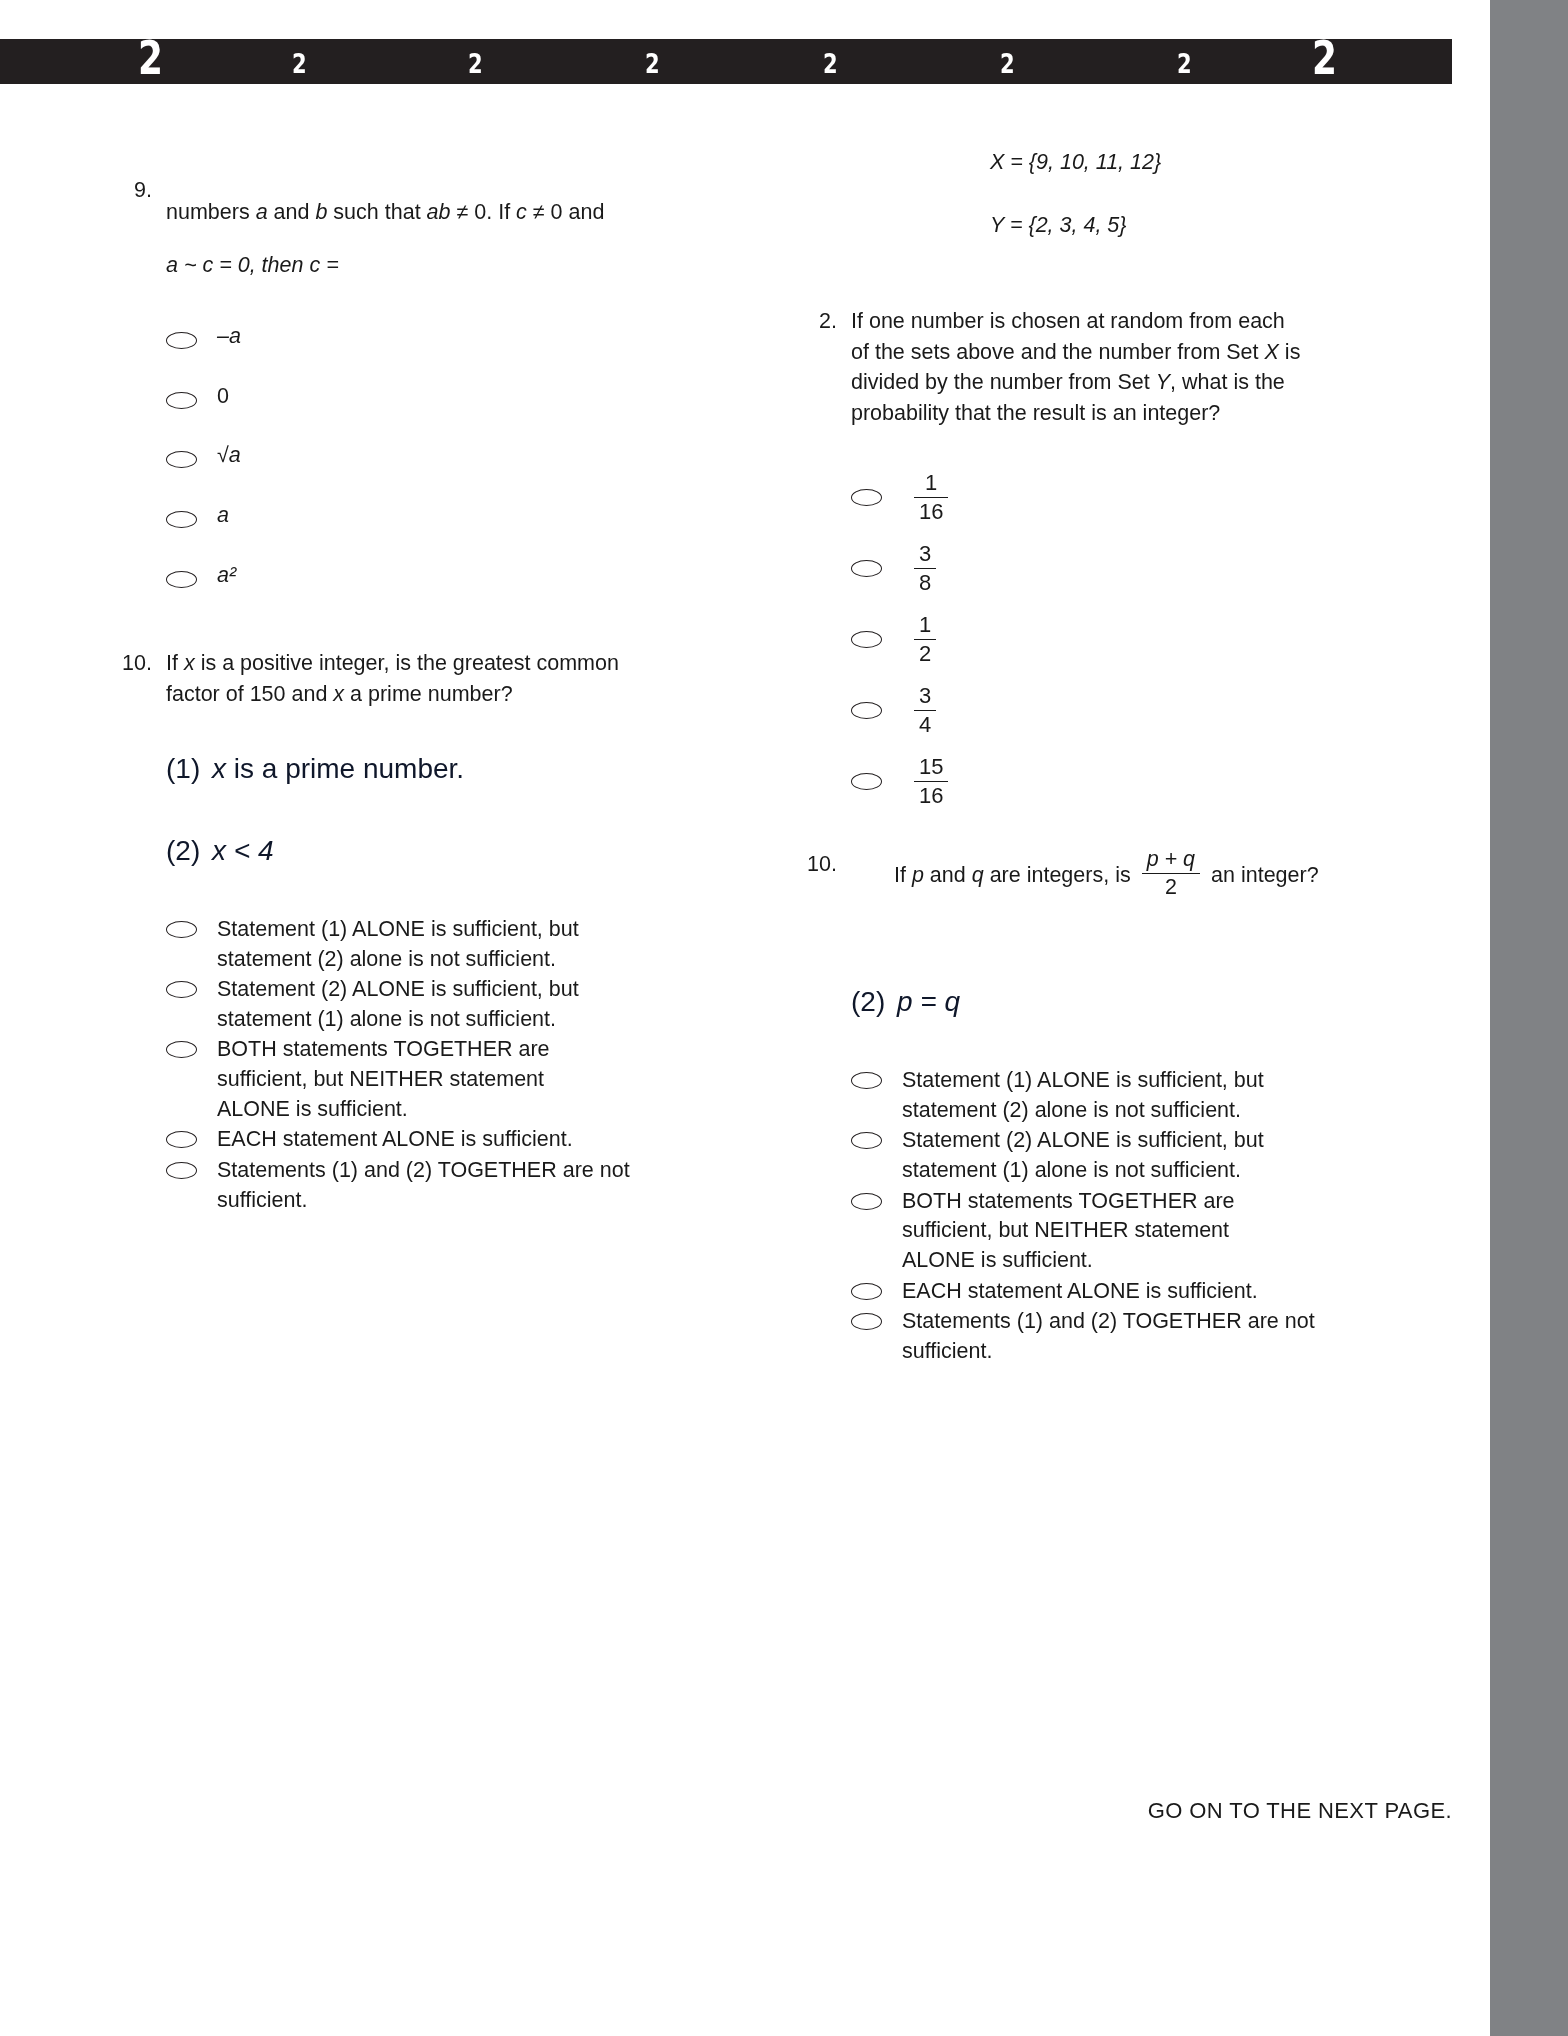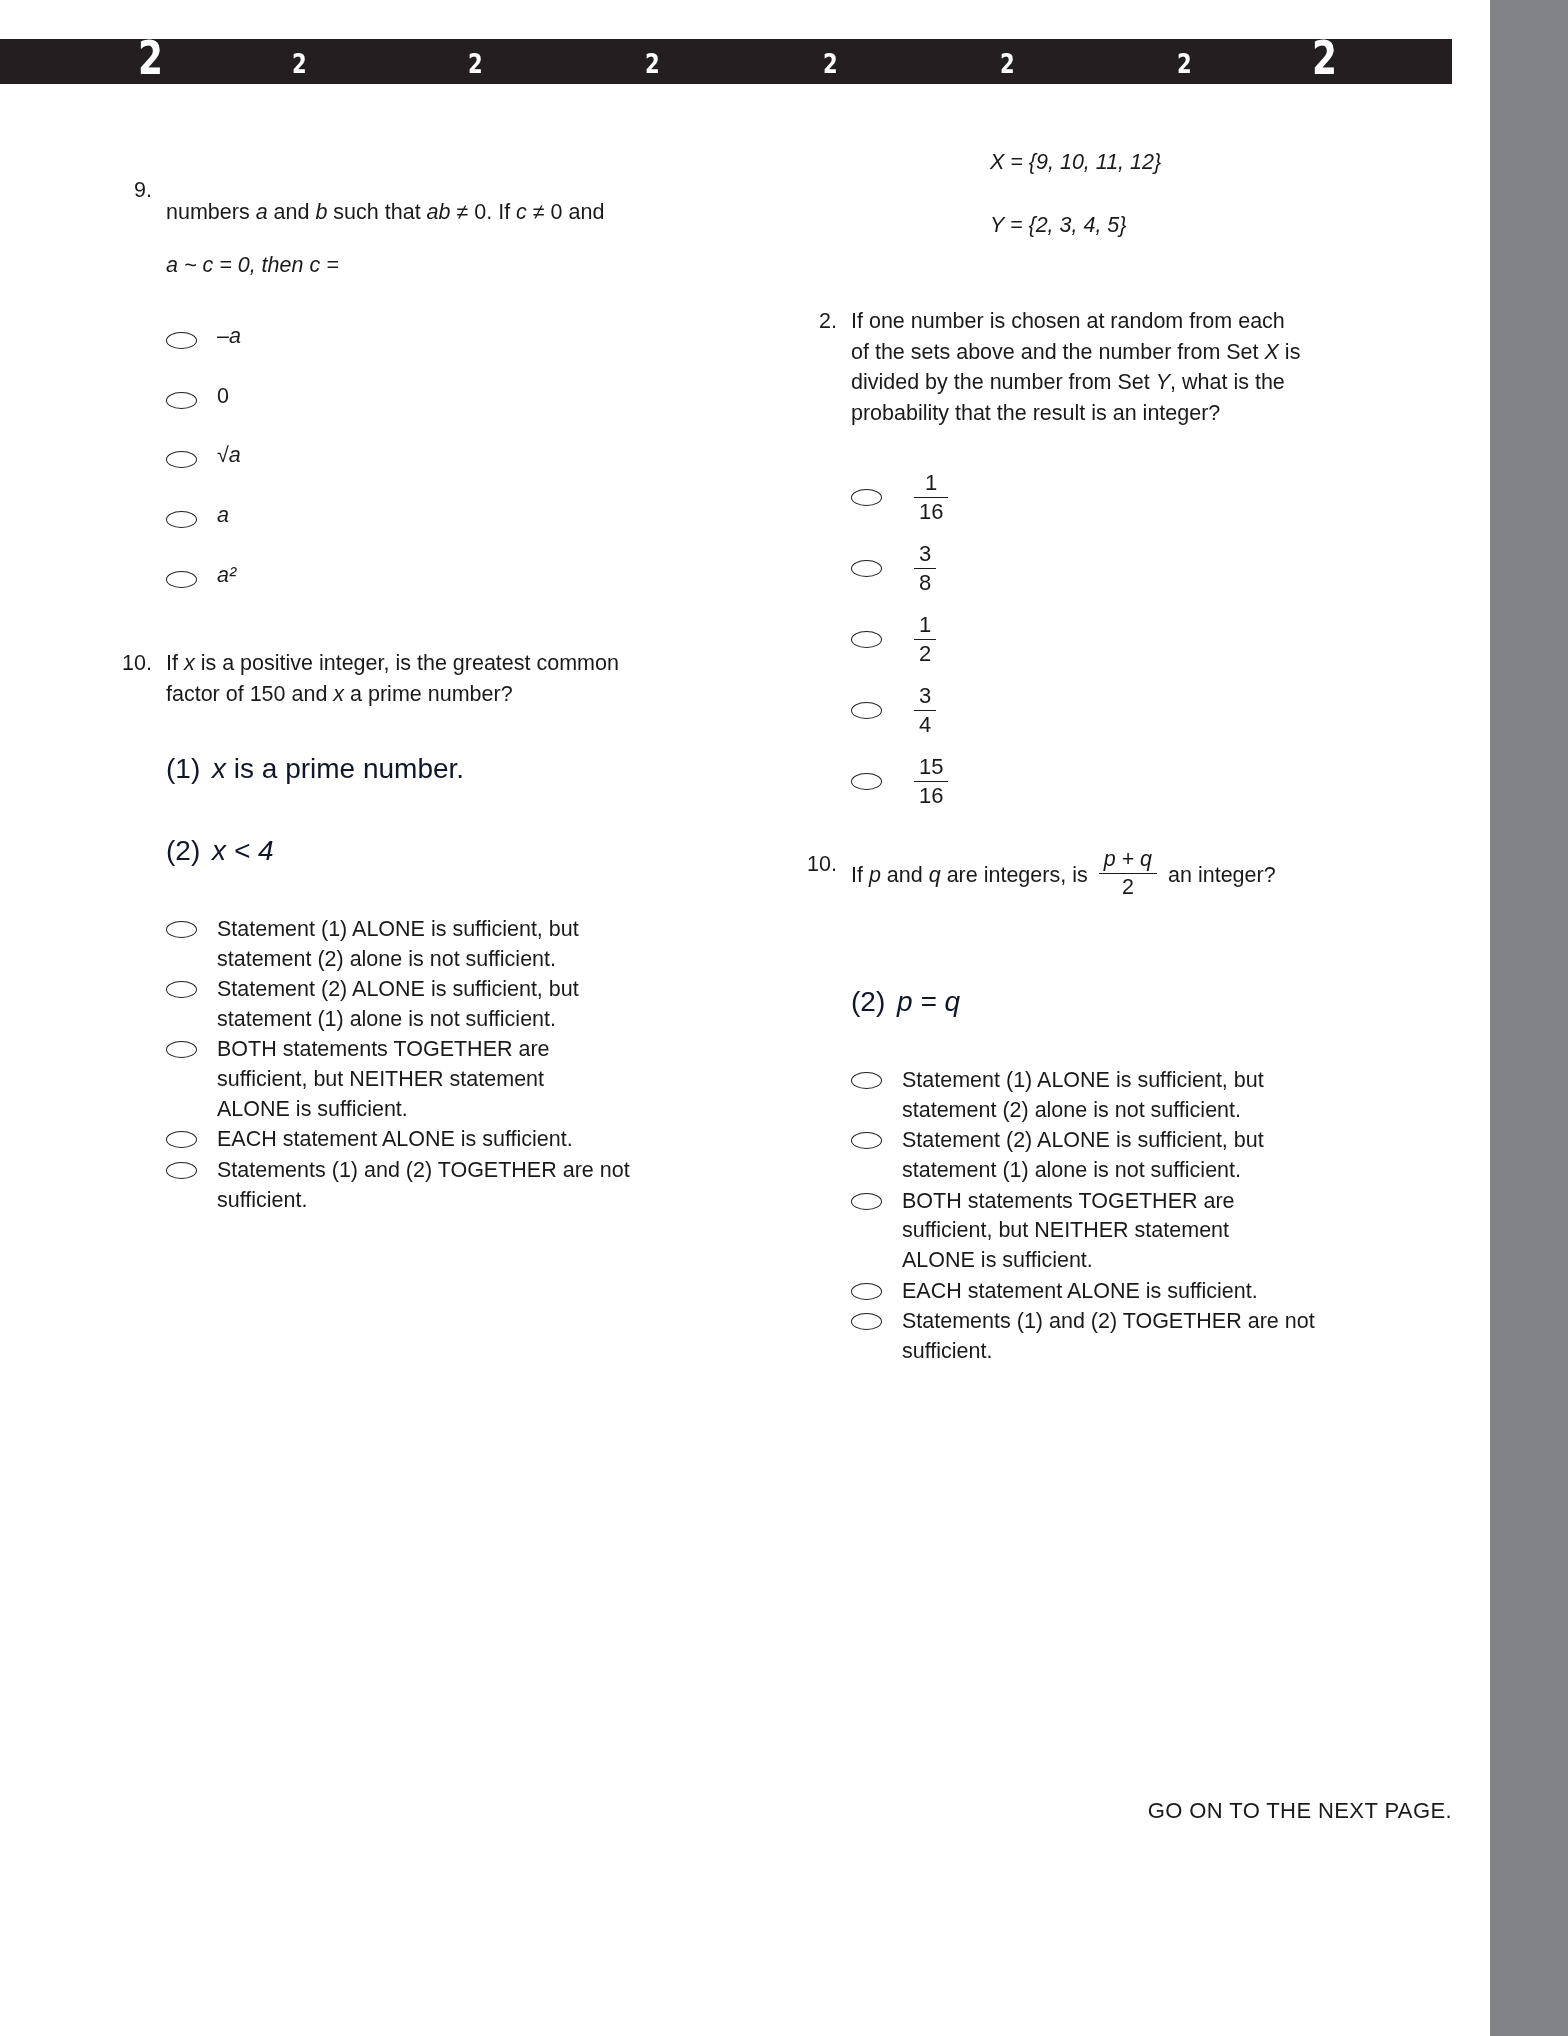--- a/index.html
+++ b/index.html
@@ -322,21 +322,21 @@
           </span>
         </div>
       </div>
     </div>
 
     <div style="height:24px"></div>
 
     <div class="q">
       <div class="q-num">10.</div>
       <div class="q-body">
-        <div class="q-line" style="white-space:nowrap;"><span>If </span><i>p</i><span> and </span><i>q</i><span> are integers, is </span><span class="frac"><span class="num it">p + q</span><span class="den">2</span></span><span> an integer?</span></div>
+        <div class="q-line" style="white-space:nowrap;margin-left:43px;"><span>If </span><i>p</i><span> and </span><i>q</i><span> are integers, is </span><span class="frac"><span class="num it">p + q</span><span class="den">2</span></span><span> an integer?</span></div>
       </div>
 
       <div style="height:38px"></div>
 
 
       <div style="height:42px"></div>
 
       <div class="stmt">
         <span class="stmt-label">(2)</span><i>p = q</i>
       </div>

